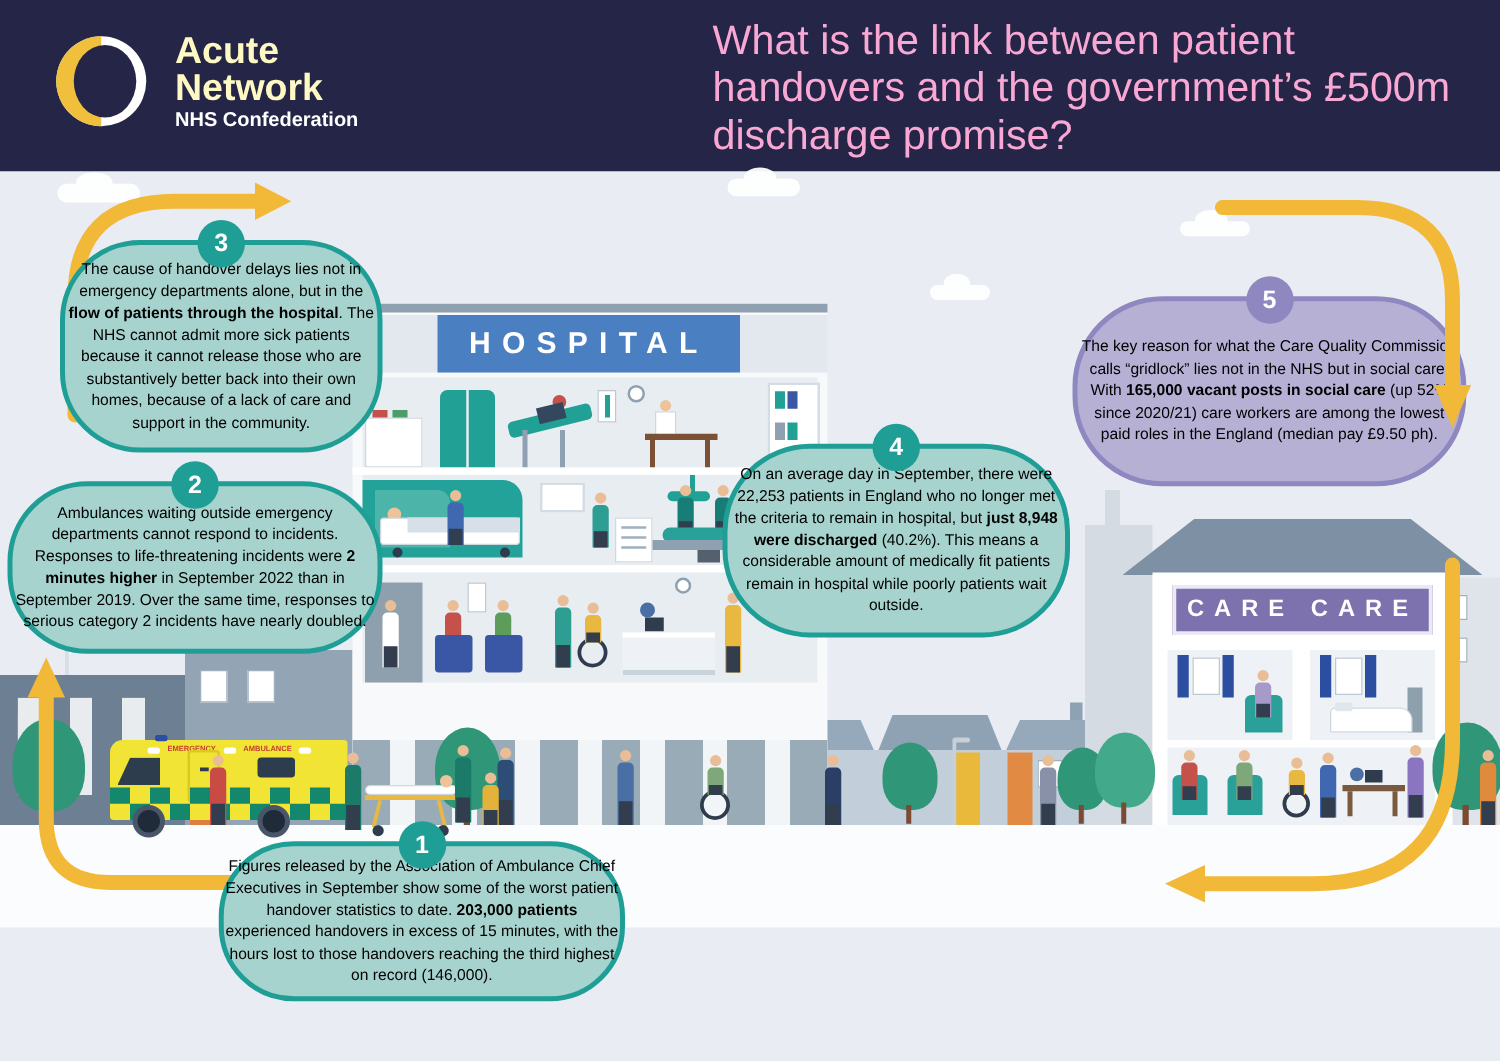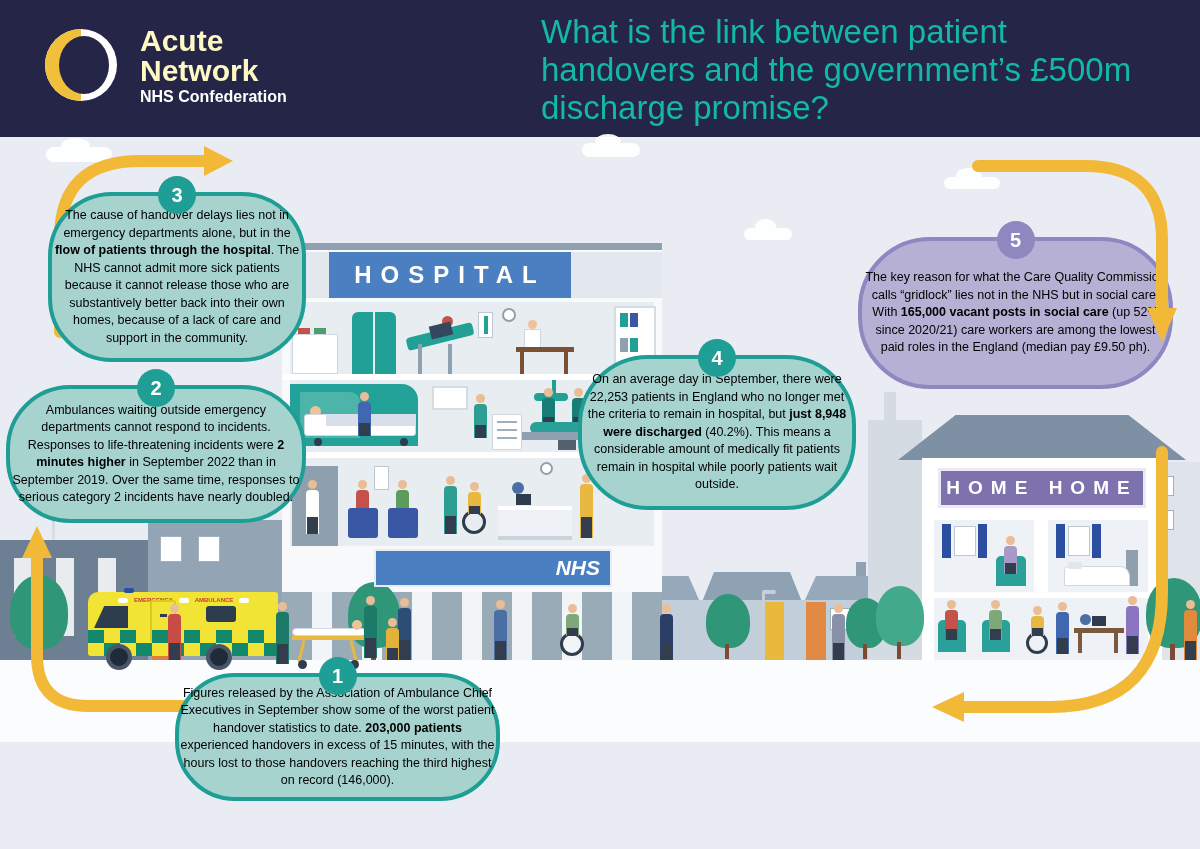--- a/index.html
+++ b/index.html
@@ -8,21 +8,21 @@
   #stage *{position:absolute;box-sizing:border-box;}
 
   
   .hdr{left:0;top:0;width:1200px;height:137px;background:#242547;}
   .logo-ring{left:45px;top:29px;width:72px;height:72px;border-radius:50%;background:#fff;}
   .logo-ring .half{left:0;top:0;width:36px;height:72px;background:#f0c03c;
                    border-radius:36px 0 0 36px;}
   .logo-ring .hole{left:14px;top:7px;width:50px;height:58px;border-radius:50%;background:#242547;}
   .brand1{left:140px;top:26px;color:#fef9c3;font-size:30px;font-weight:bold;line-height:30px;white-space:pre-line;}
   .brand2{left:140px;top:88px;color:#fff;font-size:16px;font-weight:bold;}
-  .title{left:541px;top:13px;width:600px;color:#14b8a6;font-size:33px;line-height:38px;font-weight:300;}
+  .title{left:570px;top:13px;width:600px;color:#f9a8d4;font-size:33px;line-height:38px;font-weight:300;}
 
   
   .ftr{left:0;top:742px;width:1200px;height:107px;background:#f3c242;}
   .ftr .msg{left:563px;top:16px;width:625px;color:#4b4635;font-size:23px;line-height:31px;font-weight:300;}
 
   
   .bubble{display:flex;align-items:center;justify-content:center;text-align:center;
           padding:16px 24px;z-index:5;border:4px solid #1f9e95;background:#a7d3cf;}
   .bubble .txt{position:static;font-size:12.5px;line-height:1.4;color:#000000;}
   .bubble.purple{border-color:#8f88c0;background:#b6b0d5;}
@@ -108,21 +108,21 @@
   <div style="left:1150px;top:462px;width:50px;height:199px;background:#dfe4eb;">
     <div class="win" style="left:8px;top:14px;width:16px;height:20px;"></div>
     <div class="win" style="left:8px;top:48px;width:16px;height:20px;"></div>
   </div>
 
   <div style="left:0;top:660px;width:1200px;height:82px;background:#fbfcfd;"></div>
 
   <div style="left:282px;top:243px;width:380px;height:417px;background:#f7f9fa;">
     <div style="left:0;top:0;width:380px;height:7px;background:#8fa0b0;"></div>
     <div style="left:0;top:9px;width:380px;height:46px;background:#e2e8ee;"></div>
-    <div style="left:47px;top:9px;width:242px;height:46px;background:#4a80c2;color:#fff;font-weight:bold;
+    <div style="left:68px;top:9px;width:242px;height:46px;background:#4a80c2;color:#fff;font-weight:bold;
          font-size:24px;letter-spacing:9px;display:flex;align-items:center;justify-content:center;">HOSPITAL</div>
 
     <div class="room" style="left:8px;top:59px;width:364px;height:72px;">
       <div style="left:2px;top:32px;width:46px;height:40px;background:#fff;border:1px solid #cfd8e0;"></div>
       <div style="left:8px;top:26px;width:12px;height:6px;background:#c4524a;"></div>
       <div style="left:24px;top:26px;width:12px;height:6px;background:#4d9c6b;"></div>
       <div style="left:62px;top:10px;width:44px;height:62px;background:#21a096;border-radius:6px 6px 0 0;"></div>
       <div style="left:83px;top:10px;width:2px;height:62px;background:#e8edf2;"></div>
       <div style="left:116px;top:28px;width:68px;height:13px;background:#21a096;border-radius:4px;transform:rotate(-14deg);"></div>
       <div style="left:152px;top:14px;width:11px;height:11px;border-radius:50%;background:#c4524a;"></div>
@@ -189,27 +189,25 @@
       <div style="left:222px;top:24px;width:12px;height:12px;border-radius:50%;background:#4a6fa5;"></div>
       <div style="left:226px;top:36px;width:15px;height:11px;background:#2e3c4d;"></div>
       <div style="left:208px;top:48px;width:74px;height:34px;background:#eef2f6;border-top:4px solid #fff;box-shadow:inset 0 -4px 0 #c9d3dc;"></div>
       <div class="pg" style="left:290px;top:26px;height:54px;background:#e9b840;"></div>
     </div>
 
     <div style="left:0;top:349px;width:380px;height:68px;background:#f2f5f7;
          background-image:repeating-linear-gradient(90deg,#9aabb8 0 30px,#f2f5f7 30px 50px);"></div>
   </div>
 
-  <div style="left:374px;top:549px;width:238px;height:38px;background:#4a80c2;border:2px solid #e6ecf2;z-index:2;
-       color:#fff;font-weight:bold;font-style:italic;font-size:21px;display:flex;align-items:center;justify-content:flex-end;padding-right:10px;">NHS</div>
 
   <div style="left:898px;top:415px;width:288px;height:45px;background:#7e90a3;clip-path:polygon(0 100%,20% 0,80% 0,100% 100%);"></div>
   <div style="left:922px;top:458px;width:240px;height:202px;background:#ffffff;">
     <div style="left:16px;top:10px;width:208px;height:40px;background:#7d71ae;border:3px solid #ece9f4;
-         color:#fff;font-weight:bold;font-size:19px;letter-spacing:8px;display:flex;align-items:center;justify-content:center;">HOME HOME</div>
+         color:#fff;font-weight:bold;font-size:19px;letter-spacing:8px;display:flex;align-items:center;justify-content:center;">CARE CARE</div>
 
     <div class="room" style="left:12px;top:62px;width:100px;height:72px;background:#eef2f6;">
       <div style="left:8px;top:4px;width:9px;height:34px;background:#2b4ea0;"></div>
       <div style="left:44px;top:4px;width:9px;height:34px;background:#2b4ea0;"></div>
       <div style="left:20px;top:6px;width:22px;height:30px;background:#fff;border:1px solid #bcc8d2;"></div>
       <div style="left:62px;top:36px;width:30px;height:30px;background:#2aa198;border-radius:5px 5px 0 0;"></div>
       <div class="pg" style="left:70px;top:26px;height:28px;background:#a79ac8;"></div>
     </div>
     <div class="room" style="left:126px;top:62px;width:100px;height:72px;background:#eef2f6;">
       <div style="left:8px;top:4px;width:9px;height:34px;background:#2b4ea0;"></div>

